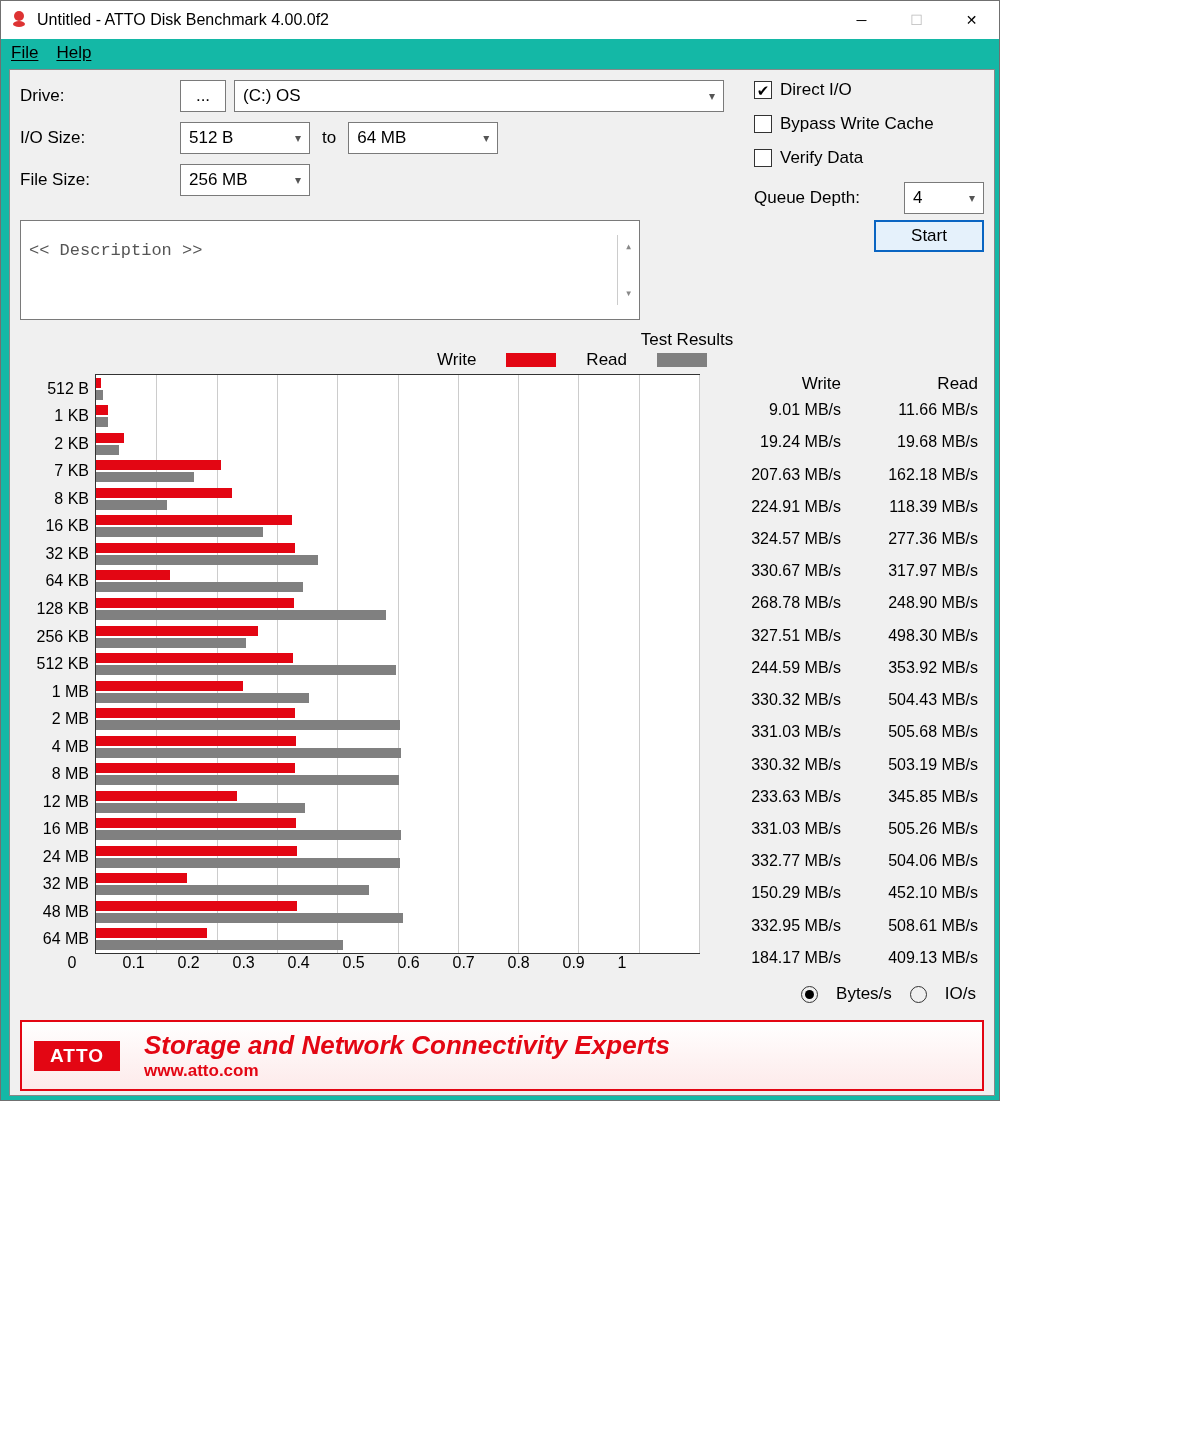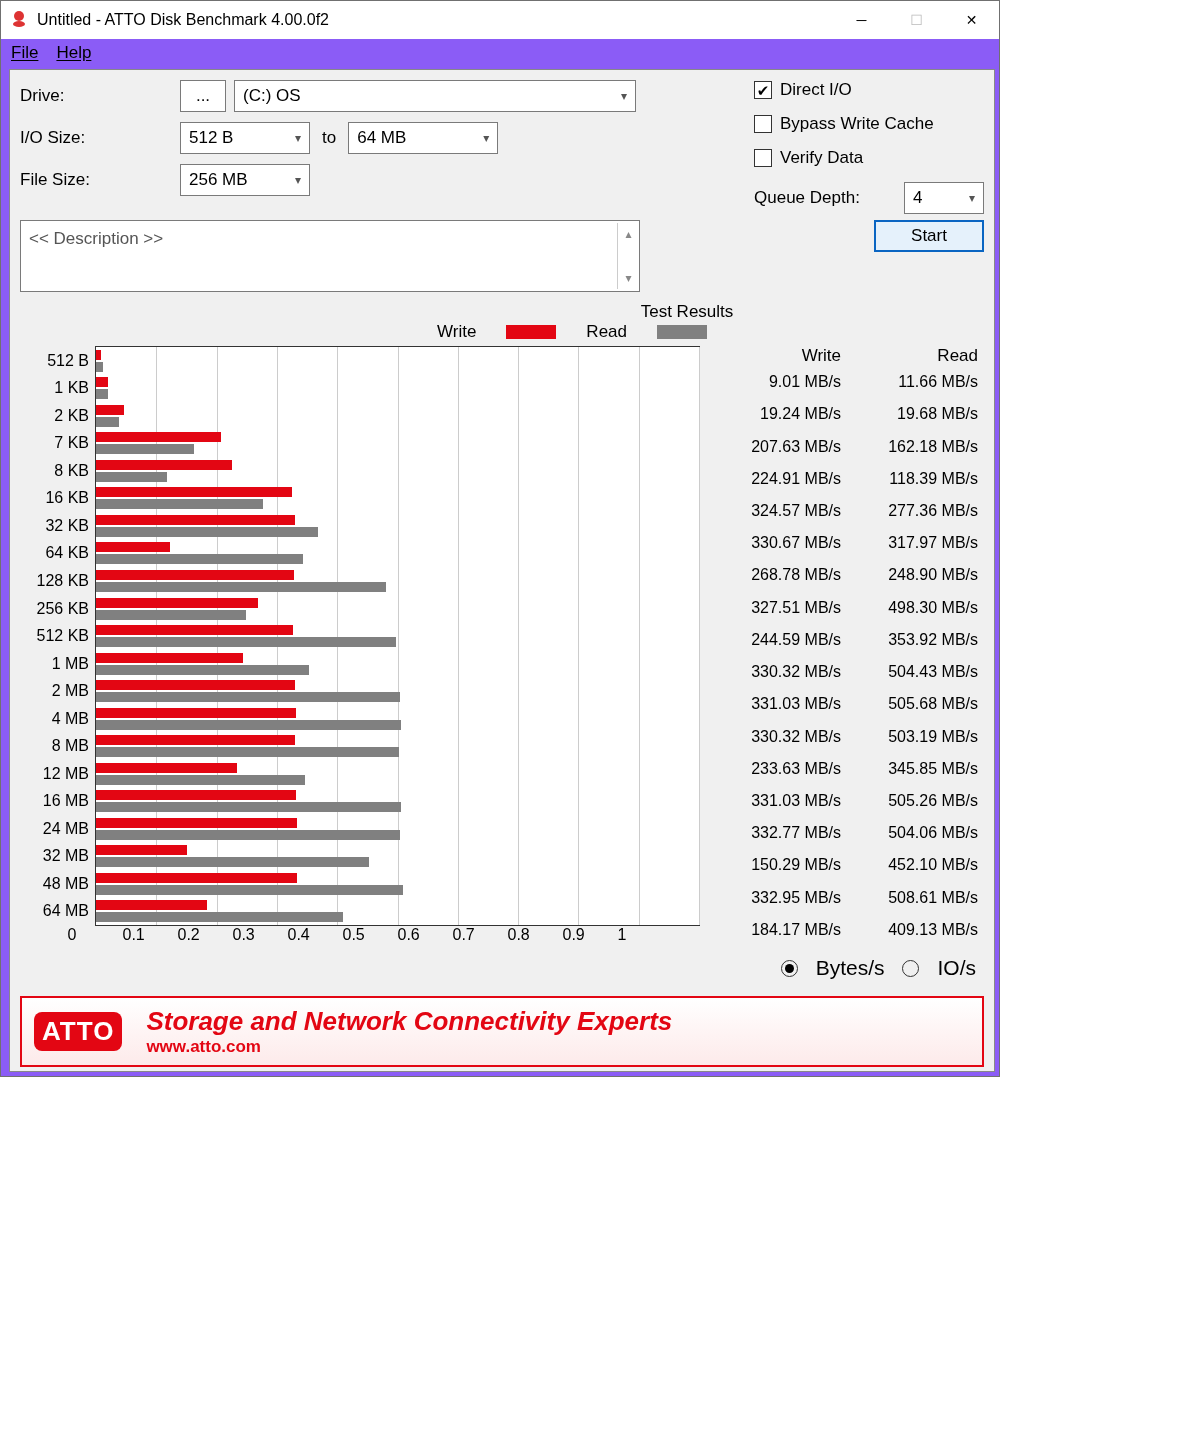--- a/index.html
+++ b/index.html
@@ -3,21 +3,21 @@
 <meta charset="utf-8">
 <style>
   * { box-sizing: border-box; }
   body {
     margin: 0; padding: 0;
     font-family: "Segoe UI", Tahoma, sans-serif;
     font-size: 17px;
     background: #fff; color: #000;
     width: 1000px;
   }
-  .window { border: 1px solid #707070; background: #8b5cf6; }
+  .window { border: 1px solid #707070; background: #14b8a6; }
   .titlebar { display: flex; align-items: center; height: 38px; padding: 0 0 0 8px; background: #fff; }
   .titlebar .icon { width: 20px; height: 20px; margin-right: 8px; }
   .titlebar .title { flex: 1; font-size: 16px; }
   .win-btns { display: flex; }
   .win-btn { width: 55px; height: 38px; display:flex; align-items:center; justify-content:center; font-family: "Segoe MDL2 Assets", sans-serif; font-size: 14px; color:#000;}
   .win-btn.max { color:#bbb; }
   .menubar { display: flex; gap: 18px; padding: 4px 10px 6px 10px; font-size: 17px; }
   .menubar span { text-decoration: underline; text-underline-offset: 2px; }
   .client { border: 1px solid #888; margin: 0 4px 4px 8px; background: #f0f0f0; padding: 10px 10px 0 10px; }
   .row { display:flex; align-items:center; margin-bottom: 10px; }
@@ -25,21 +25,21 @@
   .combo, .btn, .textarea { background:#fff; border:1px solid #7a7a7a; font: inherit; }
   .combo { height: 32px; display:flex; align-items:center; justify-content:space-between; padding: 0 8px; }
   .combo .arrow { font-size: 12px; color:#555; margin-left:8px; }
   .btn { height:32px; display:flex; align-items:center; justify-content:center; }
   .drive-btn { width:46px; margin-right:8px; }
   .options { margin-left:auto; width:230px; font-size:17px; }
   .chk { display:flex; align-items:center; gap:8px; margin-bottom:14px;}
   .chkbox { width:18px; height:18px; border:1px solid #333; background:#fff; display:flex; align-items:center; justify-content:center; font-size:15px; line-height:1;}
   .qd-row { display:flex; align-items:center; gap:10px; }
   .description { display:flex; margin-top:6px; margin-bottom:10px; }
-  .textarea { width:620px; height:72px; padding:8px 8px; color:#555; display:flex;}
+  .textarea { width:620px; height:100px; padding:20px 8px; color:#555; display:flex;font-family:Liberation Mono, monospace;}
   .textarea .scroll { width:22px; margin:-6px -8px -6px auto; border-left:1px solid #ccc; display:flex; flex-direction:column; justify-content:space-between; align-items:center; color:#888; font-size:12px; padding:4px 0;}
   .start-btn { margin-left:auto; width:110px; height:32px; border:2px solid #0a65c2; background:#e5f1fb; display:flex; align-items:center; justify-content:center; }
   .results-title { text-align:center; font-size:17px; margin: 2px 0 0 370px; }
   .legend { display:flex; justify-content:center; gap:30px; align-items:center; font-size:17px; margin-left:140px; margin-bottom:4px;}
   .swatch { width:50px; height:14px; display:inline-block;}
   .swatch.write { background:#e30613;}
   .swatch.read  { background:#808080;}
   .chart-block { display:flex; gap:10px; }
   .chart-left { width:680px; }
   .chart-frame { border:1px solid #333; background:#fff; height:580px; position:relative; margin-left:75px; }
@@ -53,25 +53,25 @@
   .bar.w { background:#e30613;}
   .bar.r { background:#808080;}
   .xaxis { display:flex; margin-left:75px; font-size:16px; }
   .xtick { flex:1; text-align:left; transform:translateX(-50%); white-space:nowrap;}
   .xtitle { text-align:center; margin-left:75px; font-size:17px; margin-top:2px;}
   .data-cols { flex:1; display:flex; flex-direction:column; }
   .data-head { display:flex; font-size:17px; }
   .data-head div, .data-row div { flex:1; text-align:right; padding-right:6px;}
   .data-body { height:580px; display:flex; flex-direction:column;}
   .data-row { flex:1; display:flex; align-items:center; font-size:16px; white-space:nowrap;}
-  .radio-row { display:flex; justify-content:flex-end; gap:18px; padding:10px 8px 10px 0; font-size:21px; align-items:center;}
+  .radio-row { display:flex; justify-content:flex-end; gap:18px; padding:10px 8px 10px 0; font-size:17px; align-items:center;}
   .radio { width:17px; height:17px; border:1px solid #333; border-radius:50%; display:inline-flex; align-items:center; justify-content:center;}
   .radio .dot { width:9px; height:9px; border-radius:50%; background:#000;}
   .footer { border:2px solid #e30613; background: linear-gradient(#fff,#fdeaea); margin:6px 0 4px 0; padding:8px 12px; display:flex; align-items:center; gap:24px;}
-  .atto-logo { background:#e30613; color:#fff; font-weight:bold; font-size:26px; padding:4px 8px; letter-spacing:1px;border-radius:8px;}
+  .atto-logo { background:#e30613; color:#fff; font-weight:bold; font-size:19px; padding:4px 16px; letter-spacing:1px;}
   .footer-text { flex:1; color:#e30613;}
   .footer-text .big { font-weight:bold; font-size:26px; font-style:italic;}
   .footer-text .url { font-weight:bold; font-size:17px;}
 </style>
 </head>
 <body>
 
 <div class="window">
   <div class="titlebar">
     <span class="icon">
@@ -91,21 +91,21 @@
     <span>File</span>
     <span>Help</span>
   </div>
 
   <div class="client">
     <div style="display:flex;">
       <div style="flex:1;">
         <div class="row">
           <span class="lbl">Drive:</span>
           <div class="btn drive-btn">...</div>
-          <div class="combo" style="width:402px;">
+          <div class="combo" style="width:490px;">
             <span>(C:) OS</span>
               <span class="arrow">▾</span>
           </div>
         </div>
         <div class="row">
           <span class="lbl">I/O Size:</span>
           <div class="combo" style="width:130px;">
             <span>512 B</span>
               <span class="arrow">▾</span>
           </div>

